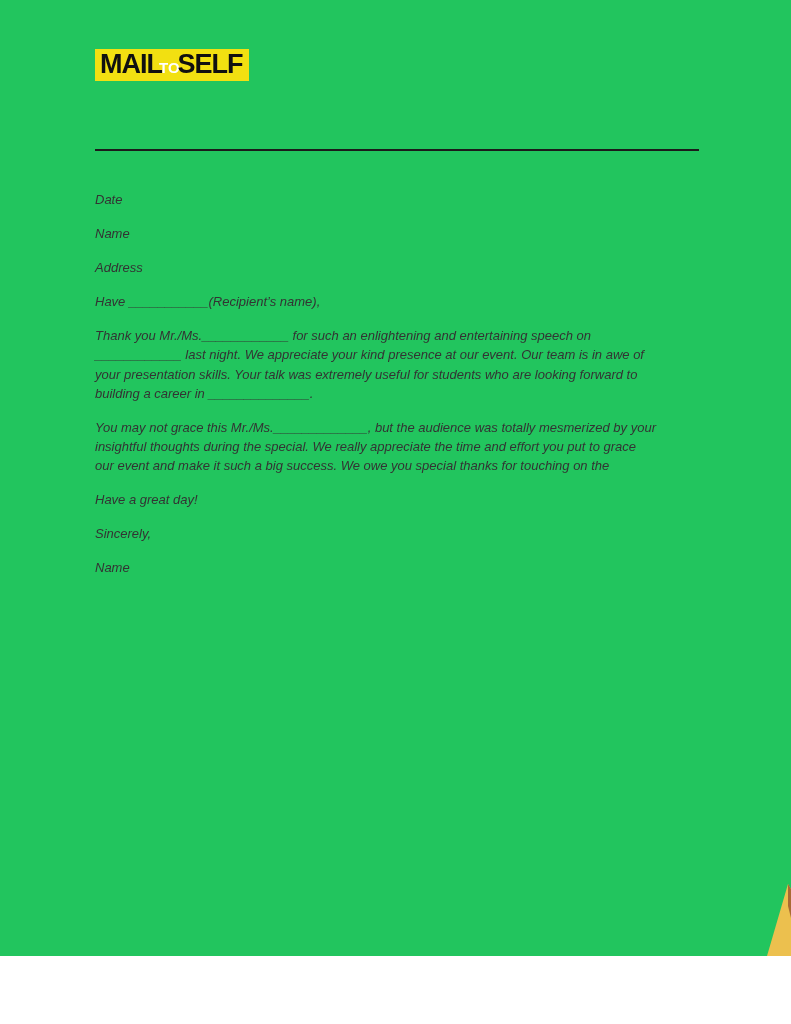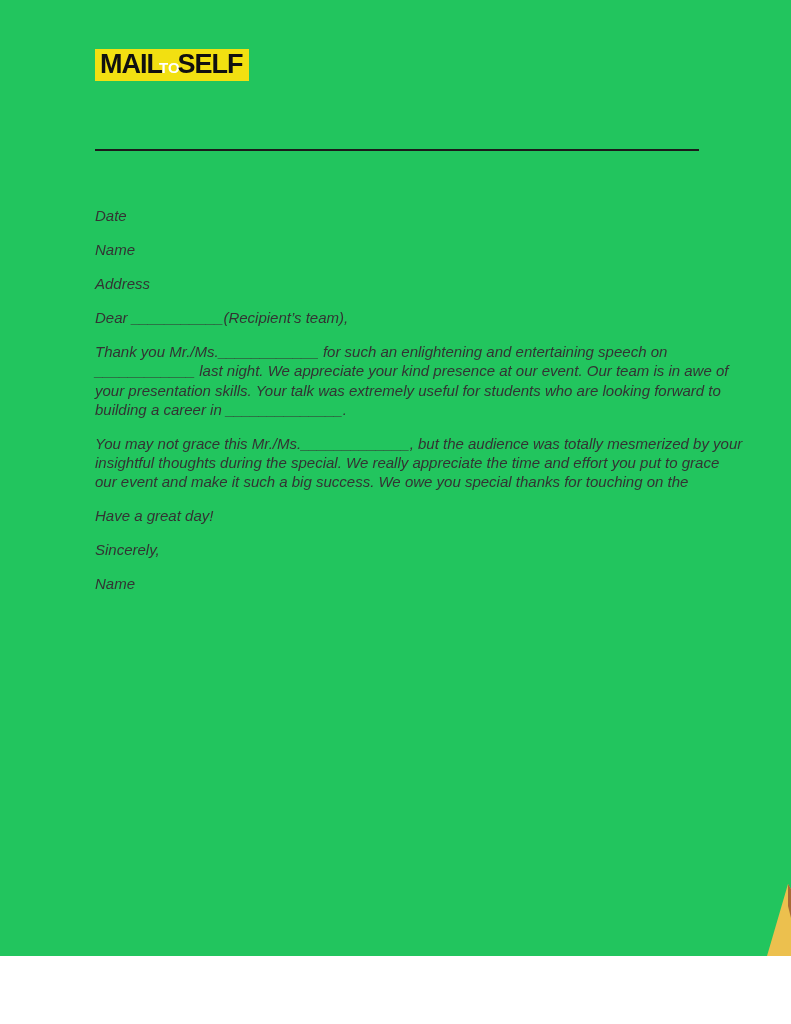--- a/index.html
+++ b/index.html
@@ -44,23 +44,23 @@
   }
   
   .divider {
     width: 604px;
     height: 2px;
     margin-top: 68px;
     background: #1b1b1b;
   }
   
   .letter {
-    margin-top: 55px;
+    margin-top: 39px;
     font-style: italic;
-    font-size: 15px;
+    font-size: 13px;
     color: #333333;
   }
   .line {
     line-height: 19px;
     margin: 0 0 15px 0;
     white-space: nowrap;
   }
   .para {
     margin: 0 0 14px 0;
   }
@@ -90,21 +90,21 @@
     <div class="divider" style="background-color: rgb(27, 27, 27);"></div>
 
     <div class="letter" style="color: rgb(51, 51, 51);">
 
       <div class="line">Date</div>
 
       <div class="line">Name</div>
 
       <div class="line">Address</div>
 
-      <div class="line">Dear ___________(Recipient’s team),</div>
+      <div class="line">Have ___________(Recipient’s name),</div>
 
       <div class="para">
         <div class="pline">Thank you Mr./Ms.____________ for such an enlightening and entertaining speech on</div>
         <div class="pline">____________ last night. We appreciate your kind presence at our event. Our team is in awe of</div>
         <div class="pline">your presentation skills. Your talk was extremely useful for students who are looking forward to</div>
         <div class="pline">building a career in ______________.</div>
       </div>
 
       <div class="para">
         <div class="pline">You may not grace this Mr./Ms._____________, but the audience was totally mesmerized by your</div>

